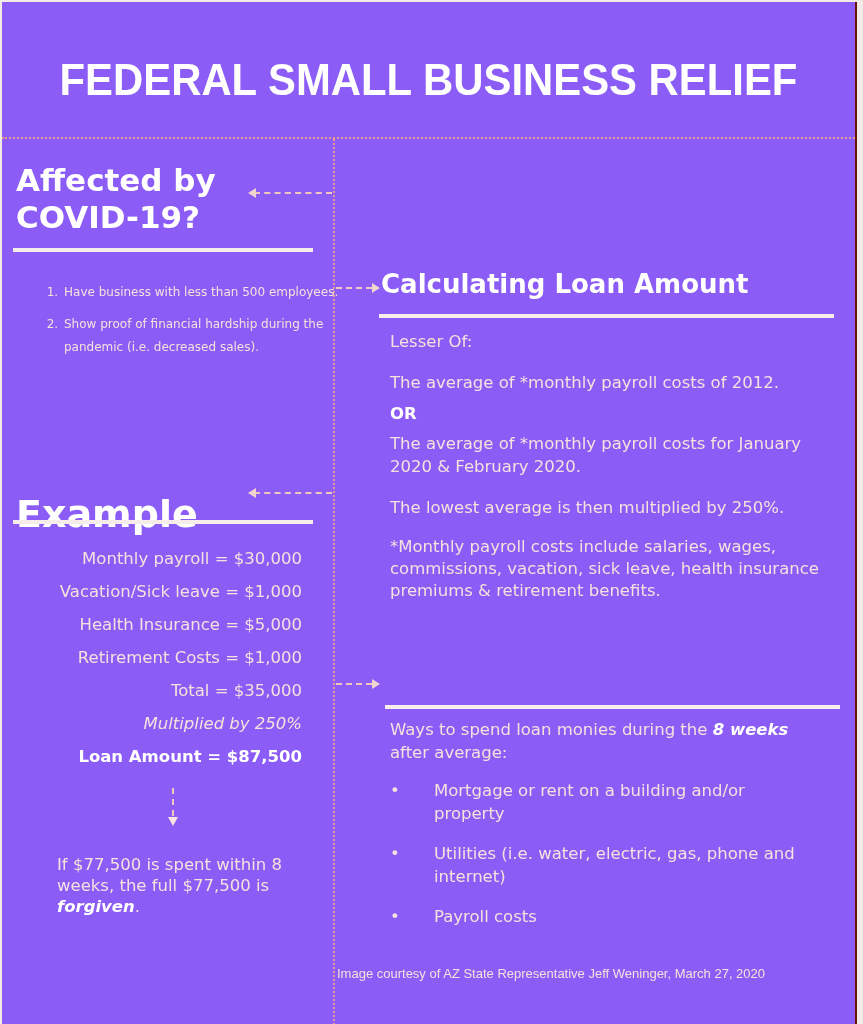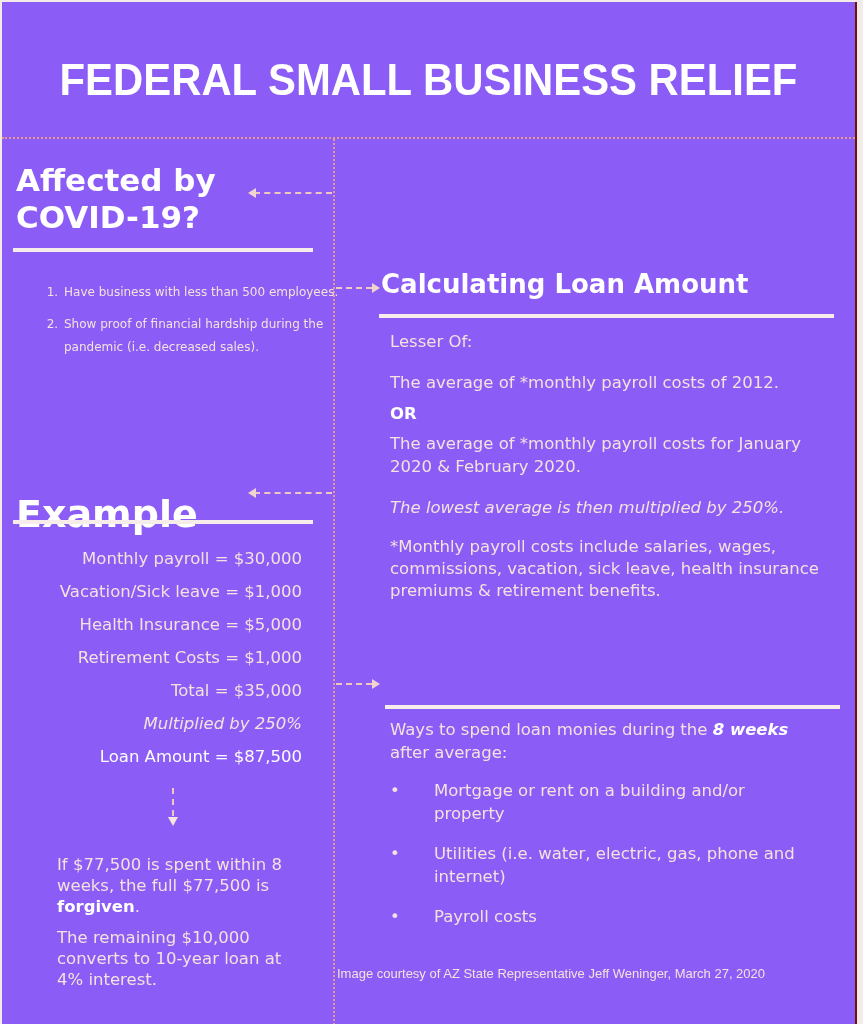--- a/index.html
+++ b/index.html
@@ -60,21 +60,21 @@
       margin: 16px; padding: 0 0 0 30px;
       font-size: 12px; line-height: 23px; color: #f4e2de;
     }
     ol.reqs li { margin-bottom: 9px; padding-left: 2px; }
     .example {
       position: absolute; left: 10px; top: 540px; width: 290px;
       text-align: right; font-size: 16.5px; color: #f4e2de;
     }
     .example div { height: 33px; line-height: 33px; }
     .example .it { font-style: italic; }
-    .example .bold { font-weight: normal; color: #ffffff; text-align: right; }
+    .example .bold { font-weight: bold; color: #ffffff; text-align: right; }
     .downarrow {
       position: absolute; left: 170px; top: 786px; width: 0; height: 28px;
       border-left: 2px dashed #f0c8c0;
     }
     .downarrow::after {
       content: ""; position: absolute; left: -6px; bottom: -10px;
       border-top: 9px solid #f6e4e0; border-left: 5px solid transparent; border-right: 5px solid transparent;
     }
     .ul-spend {
       position: absolute; left: 388px; top: 777px; width: 420px;
@@ -120,33 +120,32 @@
     <div>Health Insurance = $5,000</div>
     <div>Retirement Costs = $1,000</div>
     <div>Total = $35,000</div>
     <div class="it">Multiplied by 250%</div>
     <div class="bold">Loan Amount = $87,500</div>
   </div>
 
   <div class="downarrow"></div>
 
   <div class="txt" style="left:55px; top:852px; width:240px; line-height:21px;">
-    <span>If $77,500 is spent within 8 weeks, the full $77,500 is </span><b style="color:#fff;">forgiven</b><span>.</span>
+    <span>If $77,500 is spent within 8 weeks, the full $77,500 is </span><b style="font-style:italic;color:#fff;">forgiven</b><span>.</span>
   </div>
-  <div class="txt" style="left:55px; top:925px; width:240px; line-height:21px;">The remaining $10,000 converts to 10-year loan at 4% interest.</div>
 
   <div class="arrow-right" style="left:334px; top:285px; width:36px;"></div>
   <div class="h2" style="left:379px; top:264px; font-size:26px; line-height:36px;">Calculating Loan Amount</div>
   <div class="rule" style="left:377px; top:312px; width:455px;"></div>
 
   <div class="txt" style="left:388px; top:328px;">Lesser Of:</div>
   <div class="txt" style="left:388px; top:369px; width:440px;">The average of *monthly payroll costs of 2012.</div>
   <div class="txt" style="left:388px; top:400px; width:400px; text-align:left; font-weight:bold; color:#fff;">OR</div>
   <div class="txt" style="left:388px; top:430px; width:420px;">The average of *monthly payroll costs for January 2020 &amp; February 2020.</div>
-  <div class="txt" style="left:388px; top:494px; width:440px;font-style:italic;">The lowest average is then multiplied by 250%.</div>
+  <div class="txt" style="left:388px; top:494px; width:440px;">The lowest average is then multiplied by 250%.</div>
   <div class="txt" style="left:388px; top:534px; width:440px; line-height:22px;">*Monthly payroll costs include salaries, wages, commissions, vacation, sick leave, health insurance premiums &amp; retirement benefits.</div>
 
   <div class="arrow-right" style="left:334px; top:681px; width:36px;"></div>
   <div class="rule" style="left:383px; top:703px; width:455px;"></div>
 
   <div class="txt" style="left:388px; top:716px; width:420px;">
     <span>Ways to spend loan monies during the </span><b style="font-style:italic;color:#fff;">8 weeks</b><span> after average:</span>
   </div>
 
   <ul class="ul-spend">

